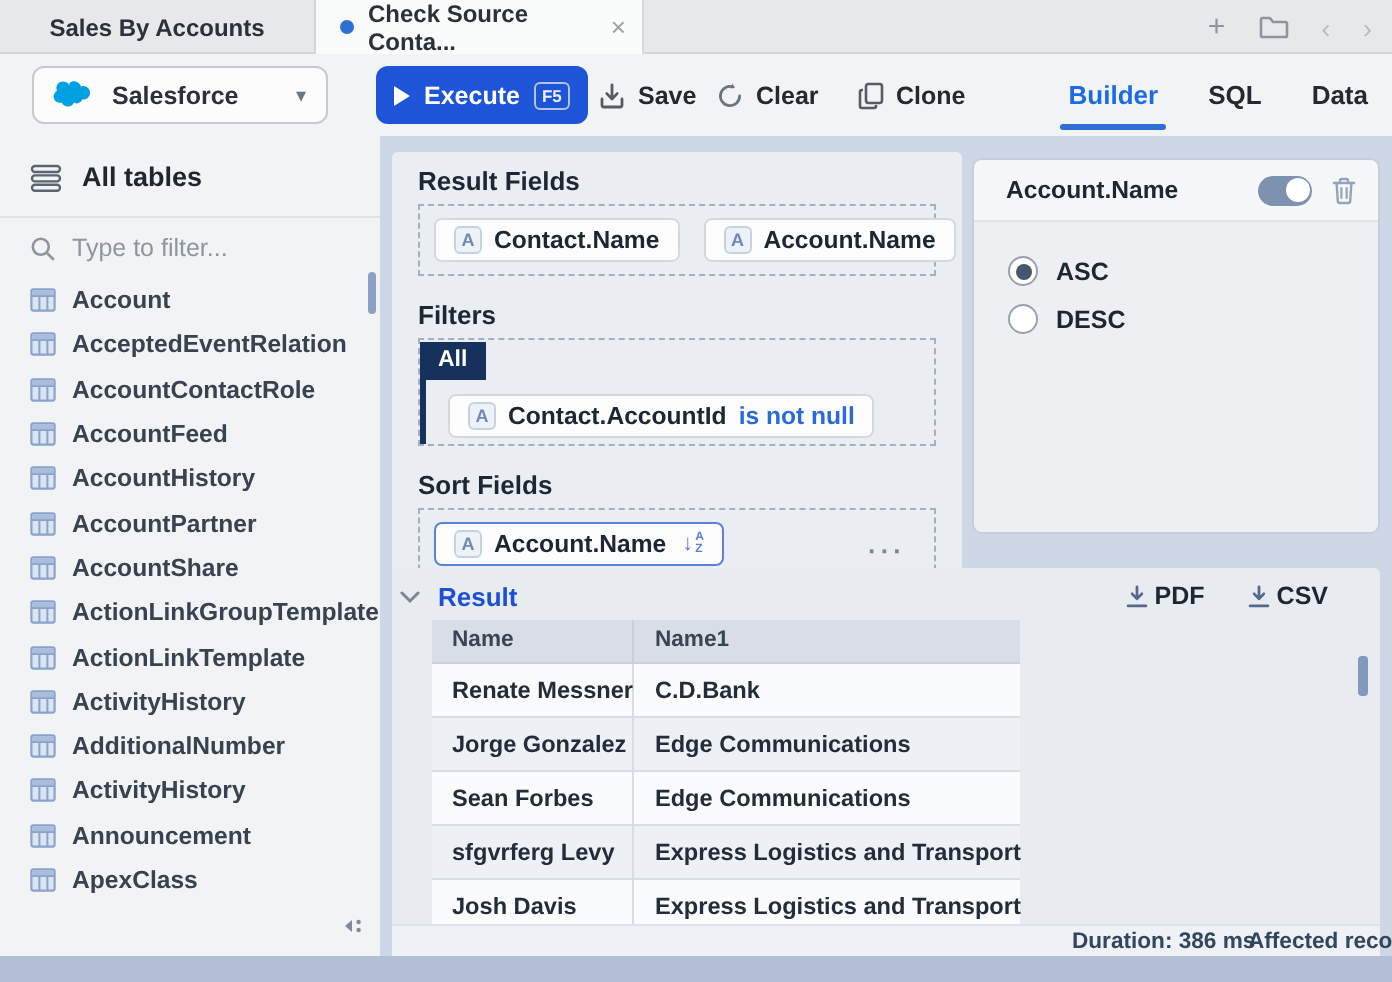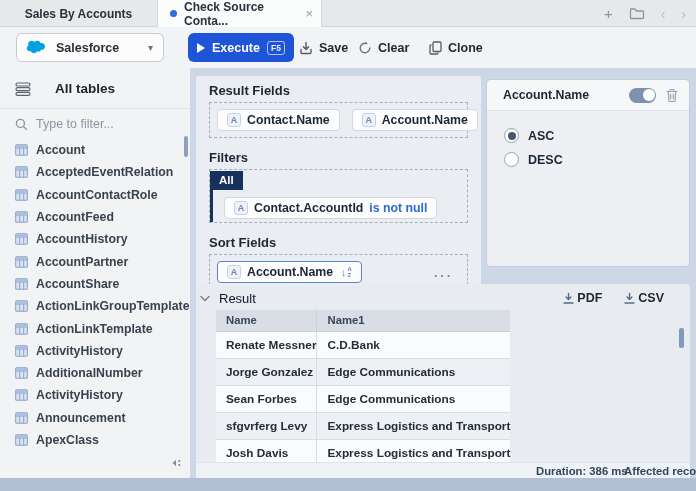--- a/index.html
+++ b/index.html
@@ -28,21 +28,21 @@
   .exec-badge { font-size:8.5px; font-weight:700; border:1px solid rgba(255,255,255,.65); border-radius:3px; padding:1px 3px; color:#e8eeff; }
   .ghost-btn { position:absolute; top:0; height:41px; display:flex; align-items:center; gap:6px; font-size:12.5px; font-weight:700; color:#23292f; background:none; border:none; }
   .ghost-save { left:299px; } .ghost-clear { left:358px; } .ghost-clone { left:429px; }
   .view-tabs { position:absolute; right:12px; top:0; height:41px; display:flex; align-items:center; gap:25px; }
   .view-tab { font-size:13px; font-weight:700; color:#23292f; position:relative; }
   .view-tab.active { color:#1d6ae5; }
   .view-tab.active::after { content:""; position:absolute; left:-4px; right:-4px; bottom:-10px; height:3px; background:#2e6fd6; border-radius:2px; }
 
   
   .sidebar { position:absolute; left:0; top:68px; width:190px; height:410px; background:#f2f3f4; }
-  .sb-header { display:flex; align-items:center; gap:24px; padding:13px 0 12px 15px; }
+  .sb-header { display:flex; align-items:center; gap:10px; padding:13px 0 12px 15px; }
   .sb-title { font-size:13.5px; font-weight:700; color:#20262e; }
   .sb-divider { height:1px; background:#e0e2e6; }
   .sb-filter { display:flex; align-items:center; gap:8px; padding:8px 12px 6px 15px; }
   .sb-input { flex:1; border:none; background:transparent; outline:none; font-family:"Liberation Sans",sans-serif; font-size:12.5px; color:#3a4450; }
   .sb-input::placeholder { color:#8d95a1; }
   .sb-list { padding-top:2px; }
   .sb-item { height:22.3px; display:flex; align-items:center; gap:8px; padding-left:15px; }
   .sb-item-label { font-size:12.3px; font-weight:700; color:#39434f; white-space:nowrap; }
   .sb-thumb { position:absolute; right:2px; top:68px; width:4px; height:21px; background:#8ba0c3; border-radius:2px; }
   .sb-collapse { position:absolute; right:7px; bottom:9px; }
@@ -74,21 +74,21 @@
   .toggle::after { content:""; position:absolute; right:1.5px; top:1.5px; width:12px; height:12px; border-radius:50%; background:#fff; }
   .sp-body { height:155px; background:#edeff3; padding:17px 0 0 17px; }
   .radio-row { display:flex; align-items:center; gap:9px; margin-bottom:9px; }
   .radio { width:15px; height:15px; border-radius:50%; border:1.5px solid #97a1ae; background:#fff; position:relative; flex:0 0 auto; }
   .radio.sel::after { content:""; position:absolute; inset:2.5px; border-radius:50%; background:#46566f; }
   .radio-label { font-size:12.5px; font-weight:700; color:#1c2733; }
 
   
   .result-panel { position:absolute; left:196px; top:284px; width:494px; height:194px; background:#e8ecf1; border-radius:3px; }
   .rp-header { position:absolute; left:4px; top:7px; display:flex; align-items:center; gap:9px; }
-  .rp-title { font-size:13px; font-weight:400; color:#0f172a; }
+  .rp-title { font-size:13px; font-weight:700; color:#1d4ed8; }
   .rp-exports { position:absolute; right:26px; top:7px; display:flex; gap:21px; }
   .export-btn { display:flex; align-items:center; gap:2px; font-size:12.5px; font-weight:700; color:#1c2733; }
   .rtable { position:absolute; left:20px; top:26px; width:290px; border-collapse:collapse; }
   .rtable th { height:21px; background:#d9dee6; font-size:11.3px; font-weight:700; color:#3a4553; text-align:left; padding-left:10px; border:1px solid #c9d0da; border-top:none; }
   .rtable th:first-child { border-left:none; } .rtable th:last-child { border-right:none; }
   .rtable td { height:27px; font-size:11.8px; font-weight:700; color:#232c38; padding-left:10px; border-bottom:1px solid #d8dde4; white-space:nowrap; }
   .rtable td:first-child { border-right:1px solid #d8dde4; width:127px; }
   .rtable td:last-child { width:163px; }
   .row-a { background:#fafbfc; } .row-b { background:#edf0f4; }
   .rp-thumb { position:absolute; right:6px; top:44px; width:5px; height:20px; background:#8099bd; border-radius:2px; }
@@ -163,20 +163,25 @@
   <button class="ghost-btn ghost-clone">
     <span>
       <svg width="13" height="14" viewBox="0 0 13 14">
           <rect x="4" y="1" width="8" height="9.5" rx="1.2" fill="none" stroke="#555c64" stroke-width="1.3"></rect>
           <path d="M2.5 4H2c-.6 0-1 .4-1 1v7c0 .6.4 1 1 1h6c.6 0 1-.4 1-1v-.5" fill="none" stroke="#555c64" stroke-width="1.3"></path>
         </svg>
     </span>
     <span>Clone</span>
   </button>
 
+  <div class="view-tabs">
+    <span class="view-tab active">Builder</span>
+    <span class="view-tab">SQL</span>
+    <span class="view-tab">Data</span>
+  </div>
 </div>
 
 <div class="sidebar">
   <div class="sb-header">
     <span>
       <svg width="16" height="14" viewBox="0 0 16 14">
           <rect x="1" y="1" width="14" height="3" rx="1.5" fill="none" stroke="#5b6570" stroke-width="1.2"></rect>
           <rect x="1" y="5.7" width="14" height="3" rx="1.5" fill="none" stroke="#5b6570" stroke-width="1.2"></rect>
           <rect x="1" y="10.4" width="14" height="3" rx="1.5" fill="none" stroke="#5b6570" stroke-width="1.2"></rect>
         </svg>

